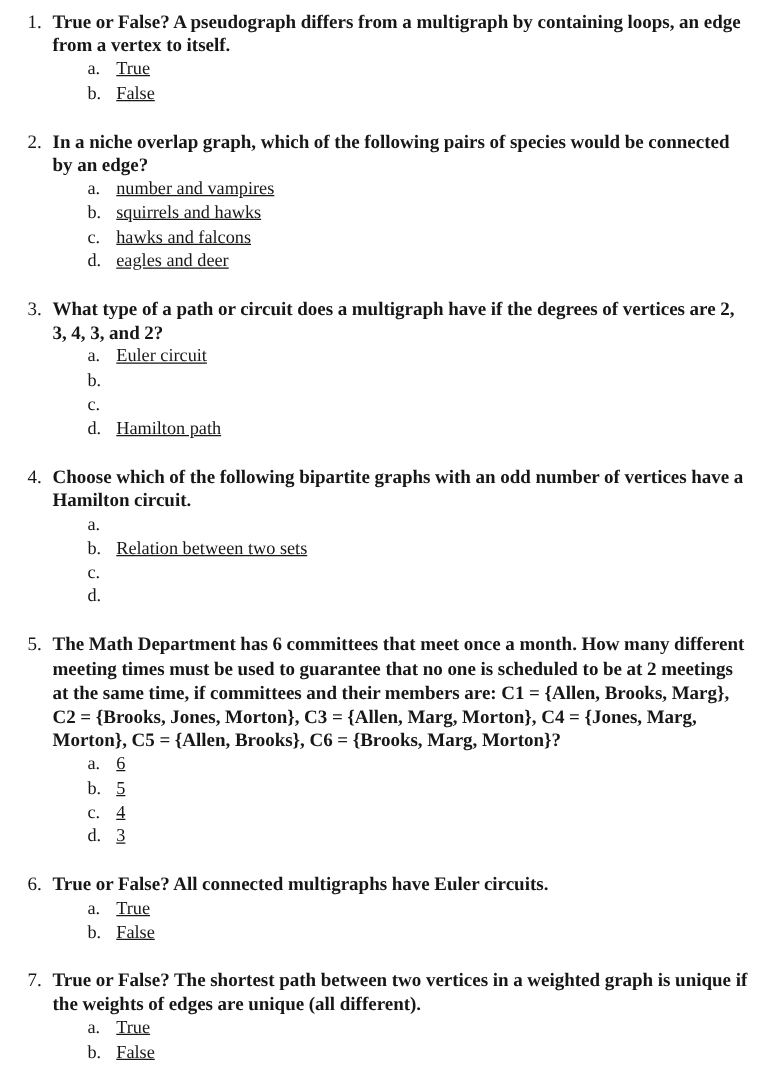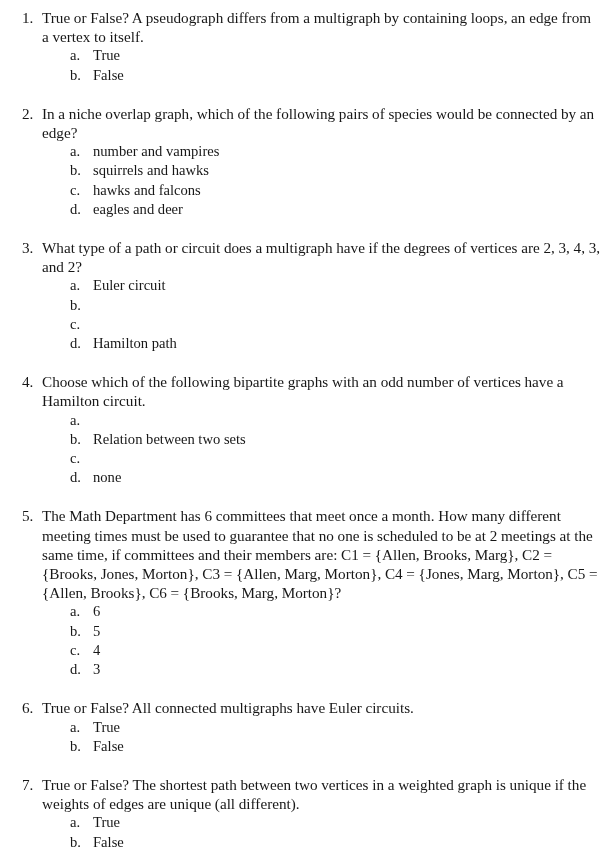--- a/index.html
+++ b/index.html
@@ -50,20 +50,21 @@
     text-align: left;
   }
 
   .q-text {
     flex: 1 1 auto;
     font-size: 15.2px;
     line-height: 19.2px;
     text-align: left;
     hyphens: none;
     word-spacing: -0.1px;
+    font-weight: bold;
   }
 
   
   .options {
     list-style: none;
     margin: 0;
     padding: 0;
   }
 
   .option {
@@ -76,20 +77,21 @@
     flex: 0 0 auto;
     width: 23px;
     font-size: 14.6px;
     line-height: 19.2px;
   }
 
   .opt-text {
     flex: 1 1 auto;
     font-size: 14.6px;
     line-height: 19.2px;
+    text-decoration: underline;
   }
 </style>
 </head>
 <body>
 
 <div class="page">
   <div class="quiz" id="quiz-root">
       <div class="question">
         <div class="q-line">
           <div class="q-num">1.</div>
@@ -163,21 +165,20 @@
           </li>
           <li class="option">
             <span class="opt-letter">b.</span>
             <span class="opt-text">Relation between two sets</span>
           </li>
           <li class="option">
             <span class="opt-letter">c.</span>
           </li>
           <li class="option">
             <span class="opt-letter">d.</span>
-            <span class="opt-text">none</span>
           </li>
         </ul>
       </div>
       <div class="question">
         <div class="q-line">
           <div class="q-num">5.</div>
           <div class="q-text">The Math Department has 6 committees that meet once a month. How many different meeting times must be used to guarantee that no one is scheduled to be at 2 meetings at the same time, if committees and their members are: C1 = {Allen, Brooks, Marg}, C2 = {Brooks, Jones, Morton}, C3 = {Allen, Marg, Morton}, C4 = {Jones, Marg, Morton}, C5 = {Allen, Brooks}, C6 = {Brooks, Marg, Morton}?</div>
         </div>
         <ul class="options">
           <li class="option">

